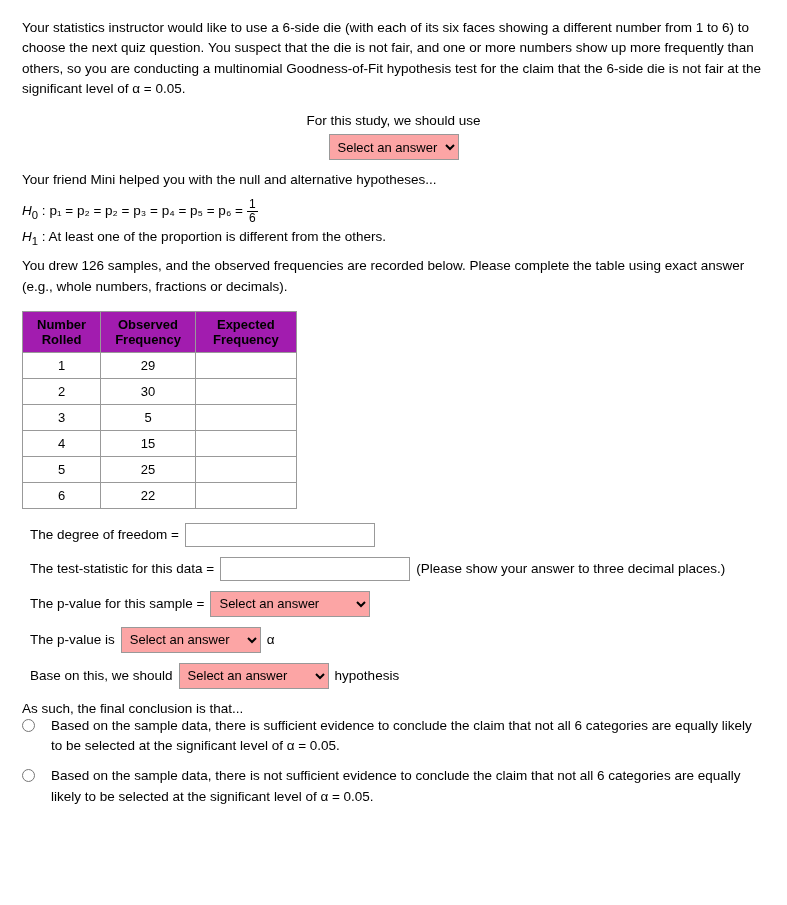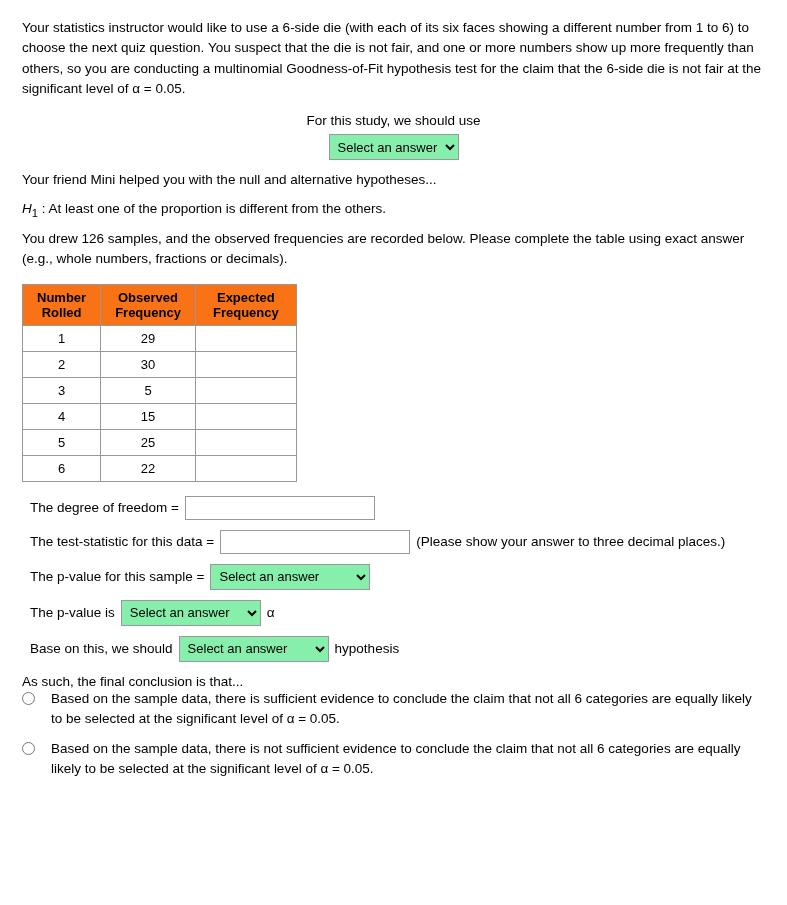--- a/index.html
+++ b/index.html
@@ -51,21 +51,21 @@
       border-collapse: collapse;
       margin-top: 6px;
     }
     table.freq-table th, table.freq-table td {
       border: 1px solid #999;
       padding: 5px 14px;
       text-align: center;
       font-size: 13px;
     }
     table.freq-table th {
-      background: #f97316;
+      background: #a21caf;
       font-weight: bold;
     }
     table.freq-table td.input-cell input {
       width: 72px;
       border: none;
       outline: none;
       background: #fff;
       text-align: center;
       font-size: 13px;
     }
@@ -88,21 +88,21 @@
       border: none;
       outline: none;
       width: 100%;
       font-size: 13px;
       background: transparent;
     }
     select.answer-select {
       border: 1px solid #999;
       padding: 2px 4px;
       font-size: 13px;
-      background: #86efac;
+      background: #fca5a5;
       height: 26px;
       cursor: pointer;
     }
     .conclusion-section {
       margin-top: 12px;
     }
     .conclusion-section p {
     }
     .radio-option {
       display: flex;
@@ -128,20 +128,28 @@
 <div class="study-line">
   <span>For this study, we should use</span>
   <select class="answer-select">
     <option>Select an answer</option>
   </select>
 </div>
 
 <p class="note-text">Your friend Mini helped you with the null and alternative hypotheses...</p>
 
 <div class="hypothesis-block">
+  <div class="h0">
+    <span><em>H</em><sub>0</sub> :</span>
+    <span>p₁ = p₂ = p₂ = p₃ = p₄ = p₅ = p₆ =</span>
+    <span class="fraction">
+      <span class="num">1</span>
+      <span class="den">6</span>
+    </span>
+  </div>
   <div>
     <span><em>H</em><sub>1</sub> :</span>
     <span>At least one of the proportion is different from the others.</span>
   </div>
 </div>
 
 <p class="note-text">You drew 126 samples, and the observed frequencies are recorded below. Please complete the table using exact answer (e.g., whole numbers, fractions or decimals).</p>
 
 <div class="table-section">
   <table class="freq-table">

